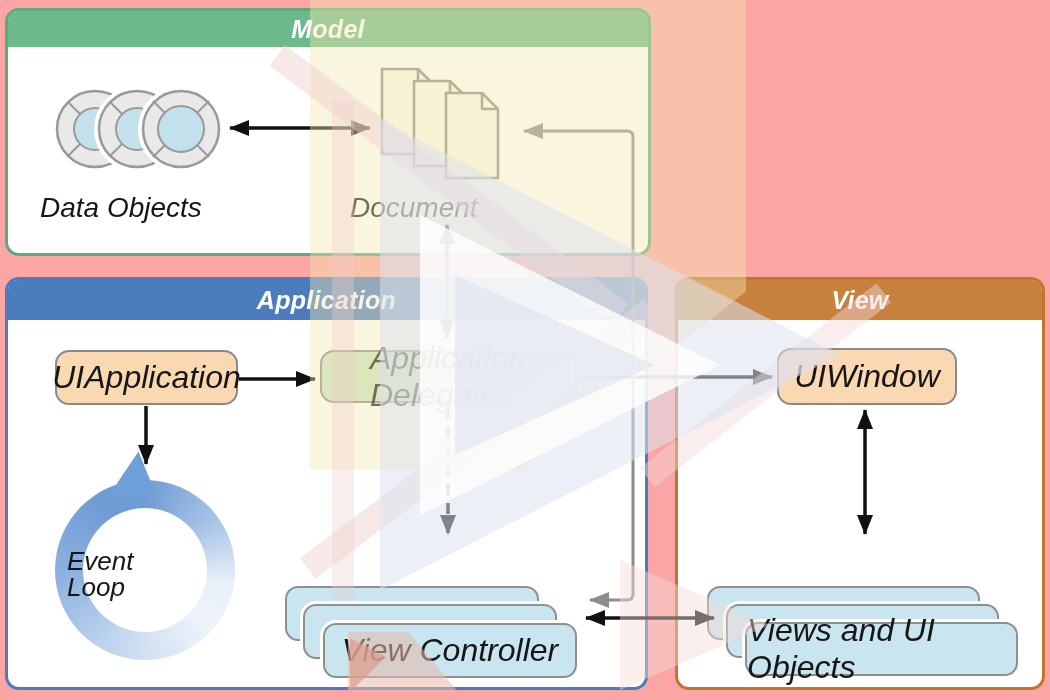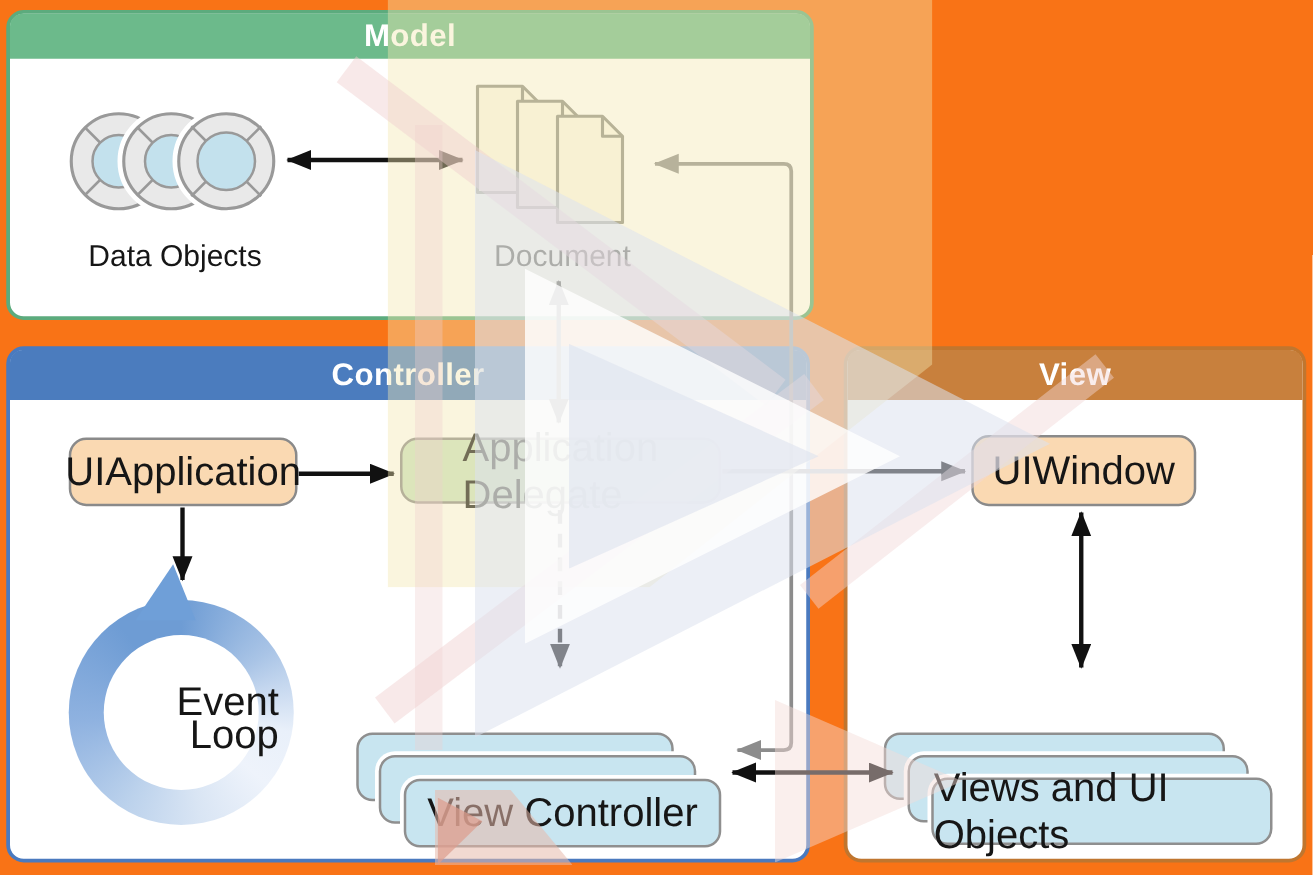--- a/index.html
+++ b/index.html
@@ -1,17 +1,17 @@
 <!DOCTYPE html>
 <html style="--model-header: #6cba8b; --model-border: #5cab7d; --controller-header: #4b7cbe; --controller-border: #4a7abf; --view-header: #c8803d; --view-border: #c0762f; --node-peach: #fad9b2; --node-green: #cbe3c3; --node-blue: #c8e5f0; --node-border: #8a8a8a; --arrow-black: #111111; --arrow-gray: #8c8c8c; --loop-blue: #6f9fd8; --icon-ring-gray: #999999; --icon-fill-gray: #e9e9e9; --icon-blue: #c3e1ed; --doc-stroke: #8d8d85; --doc-fill: #fbf9ec;"><head>
 <meta charset="utf-8">
 <style>
   html,body{margin:0;padding:0;background:#ffffff;}
   body{font-family:"Liberation Sans", sans-serif; color:#161616;}
-  .stage{position:relative;width:1050px;height:700px;overflow:hidden;background:#f97316;}
+  .stage{position:relative;width:1050px;height:700px;overflow:hidden;background:#fca5a5;font-style:italic;}
 
   
   .section{position:absolute;box-sizing:border-box;border-radius:14px;background:#fff;z-index:5;}
   .section .hdr{position:absolute;left:0;top:0;right:0;display:flex;align-items:center;justify-content:center;
     color:#fff;font-weight:700;font-size:25px;border-radius:10px 10px 0 0;letter-spacing:.3px;}
   .sec-model{left:5px;top:8px;width:646px;height:248px;border:3px solid var(--model-border);}
   .sec-model .hdr{height:36px;background:var(--model-header);}
   .sec-controller{left:5px;top:277px;width:643px;height:413px;border:3px solid var(--controller-border);}
   .sec-controller .hdr{height:40px;background:var(--controller-header);}
   .sec-view{left:675px;top:277px;width:370px;height:413px;border:3px solid var(--view-border);}
@@ -27,32 +27,32 @@
   .c-appdel{left:320px;top:350px;width:257px;height:53px;}
   .c-uiwindow{left:777px;top:348px;width:180px;height:57px;}
   .vc-back{left:285px;top:545px;width:254px;height:55px;}
   .vc-mid{left:303px;top:563px;width:254px;height:55px;}
   .vc-front{left:323px;top:582px;width:254px;height:55px;}
   .vw-back{left:707px;top:545px;width:273px;height:54px;}
   .vw-mid{left:726px;top:563px;width:273px;height:54px;}
   .vw-front{left:745px;top:581px;width:273px;height:54px;}
 
   
-  .lbl{position:absolute;font-size:24px;text-align:center;z-index:20;white-space:nowrap;}
+  .lbl{position:absolute;font-size:28px;z-index:20;white-space:nowrap;}
   .lbl-dataobjects{left:40px;top:192px;width:200px;}
   .lbl-document{left:350px;top:192px;width:200px;}
 
   
   .loop{position:absolute;left:55px;top:480px;width:180px;height:180px;border-radius:50%;z-index:10;
     background:conic-gradient(from 0deg,#6e9cd4 0deg,#a9c4e6 55deg,#e9f0fa 100deg,#eef3fb 130deg,#d9e5f4 170deg,#bcd2ec 210deg,#8fb2e0 265deg,#6e9cd4 325deg,#6e9cd4 360deg);}
   .loop-hole{position:absolute;left:28px;top:28px;width:124px;height:124px;border-radius:50%;background:#ffffff;}
   .loop-arrow{position:absolute;left:120px;top:458px;width:0;height:0;z-index:11;
     border-left:40px solid var(--loop-blue);border-top:27px solid transparent;border-bottom:27px solid transparent;
     transform:rotate(34deg);}
-  .loop-text{position:absolute;left:67px;top:548px;width:156px;text-align:right;font-size:32px;line-height:26px;z-index:12;}
+  .loop-text{position:absolute;left:67px;top:548px;width:156px;text-align:left;font-size:26px;line-height:26px;z-index:12;}
 
   
   .icon-abs{position:absolute;z-index:15;}
 
   
   .arrows{position:absolute;left:0;top:0;z-index:40;pointer-events:none;}
 
   
   .wm{position:absolute;left:0;top:0;width:1050px;height:700px;z-index:50;pointer-events:none;}
   .wm div{position:absolute;}
@@ -81,21 +81,21 @@
 </head>
 <body>
 
 <div class="stage">
 
   <div class="section sec-model">
     <div class="hdr">Model</div>
   </div>
 
   <div class="section sec-controller">
-    <div class="hdr">Controller</div>
+    <div class="hdr">Application</div>
   </div>
 
   <div class="section sec-view">
     <div class="hdr">View</div>
   </div>
 
   <svg class="icon-abs" style="left:45px;top:79px;" width="192" height="100" viewBox="0 0 192 100">
     <g>
       <circle cx="50" cy="50" r="38" fill="#e9e9e9" stroke="#999999" stroke-width="2.5"></circle>
       <g stroke="#999999" stroke-width="2">

